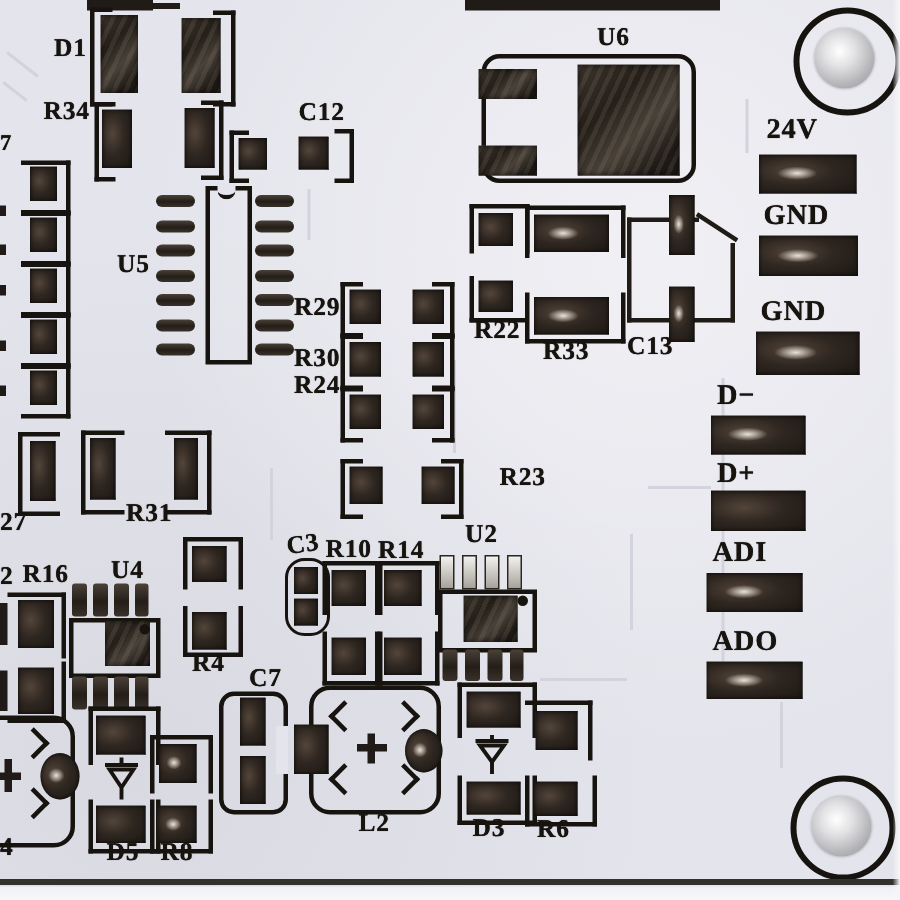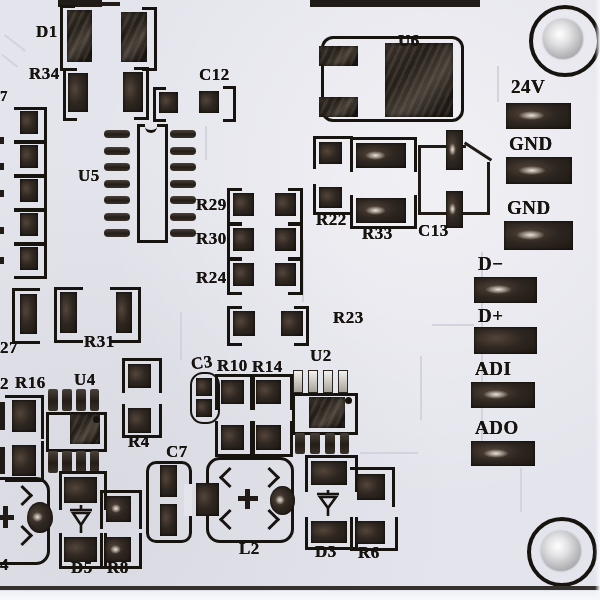--- a/index.html
+++ b/index.html
@@ -151,21 +151,21 @@
     <div class="bk bl bt bb" style="left:227px;top:258px;width:12px;height:31px;"></div>
     <div class="bk br bt bb" style="left:288px;top:258px;width:12px;height:31px;"></div>
     <div class="pad" style="left:233px;top:193px;width:21px;height:23px;"></div>
     <div class="pad" style="left:275px;top:193px;width:21px;height:23px;"></div>
     <div class="pad" style="left:233px;top:228px;width:21px;height:23px;"></div>
     <div class="pad" style="left:275px;top:228px;width:21px;height:23px;"></div>
     <div class="pad" style="left:233px;top:263px;width:21px;height:23px;"></div>
     <div class="pad" style="left:275px;top:263px;width:21px;height:23px;"></div>
     <div class="lbl" style="left:196px;top:196px;">R29</div>
     <div class="lbl" style="left:196px;top:230px;">R30</div>
-    <div class="lbl" style="left:196px;top:269px;">R24</div>
+    <div class="lbl" style="left:196px;top:248px;">R24</div>
   </div>
 
   <div>
     <div class="bk bt bl br" style="left:313px;top:136px;width:34px;height:30px;"></div>
     <div class="bk bb bl" style="left:313px;top:184px;width:34px;height:28px;"></div>
     <div class="pad" style="left:319px;top:142px;width:23px;height:22px;"></div>
     <div class="pad" style="left:319px;top:187px;width:23px;height:21px;"></div>
     <div class="lbl" style="left:316px;top:211px;">R22</div>
   </div>
 
@@ -187,21 +187,21 @@
     <div class="pad glint" style="left:446px;top:191px;width:17px;height:37px;"></div>
     <div class="lbl" style="left:418px;top:222px;">C13</div>
   </div>
 
   <div>
     <div class="silk" style="left:310px;top:0;width:170px;height:7px;"></div>
     <div class="outline" style="left:321px;top:36px;width:137px;height:80px;border-radius:12px;"></div>
     <div class="pad-big" style="left:385px;top:43px;width:68px;height:74px;"></div>
     <div class="pad-big" style="left:319px;top:46px;width:39px;height:20px;"></div>
     <div class="pad-big" style="left:319px;top:97px;width:39px;height:20px;"></div>
-    <div class="lbl" style="left:398px;top:32px;">U6</div>
+    <div class="lbl" style="left:398px;top:16px;">U6</div>
   </div>
 
   <div>
     <div class="ring" style="left:529px;top:5px;width:64px;height:64px;"></div>
     <div class="hole" style="left:543px;top:19px;width:40px;height:40px;"></div>
   </div>
 
   <div>
     <div class="lbl big" style="left:511px;top:77px;">24V</div>
     <div class="pad glint" style="left:506px;top:103px;width:65px;height:26px;"></div>

